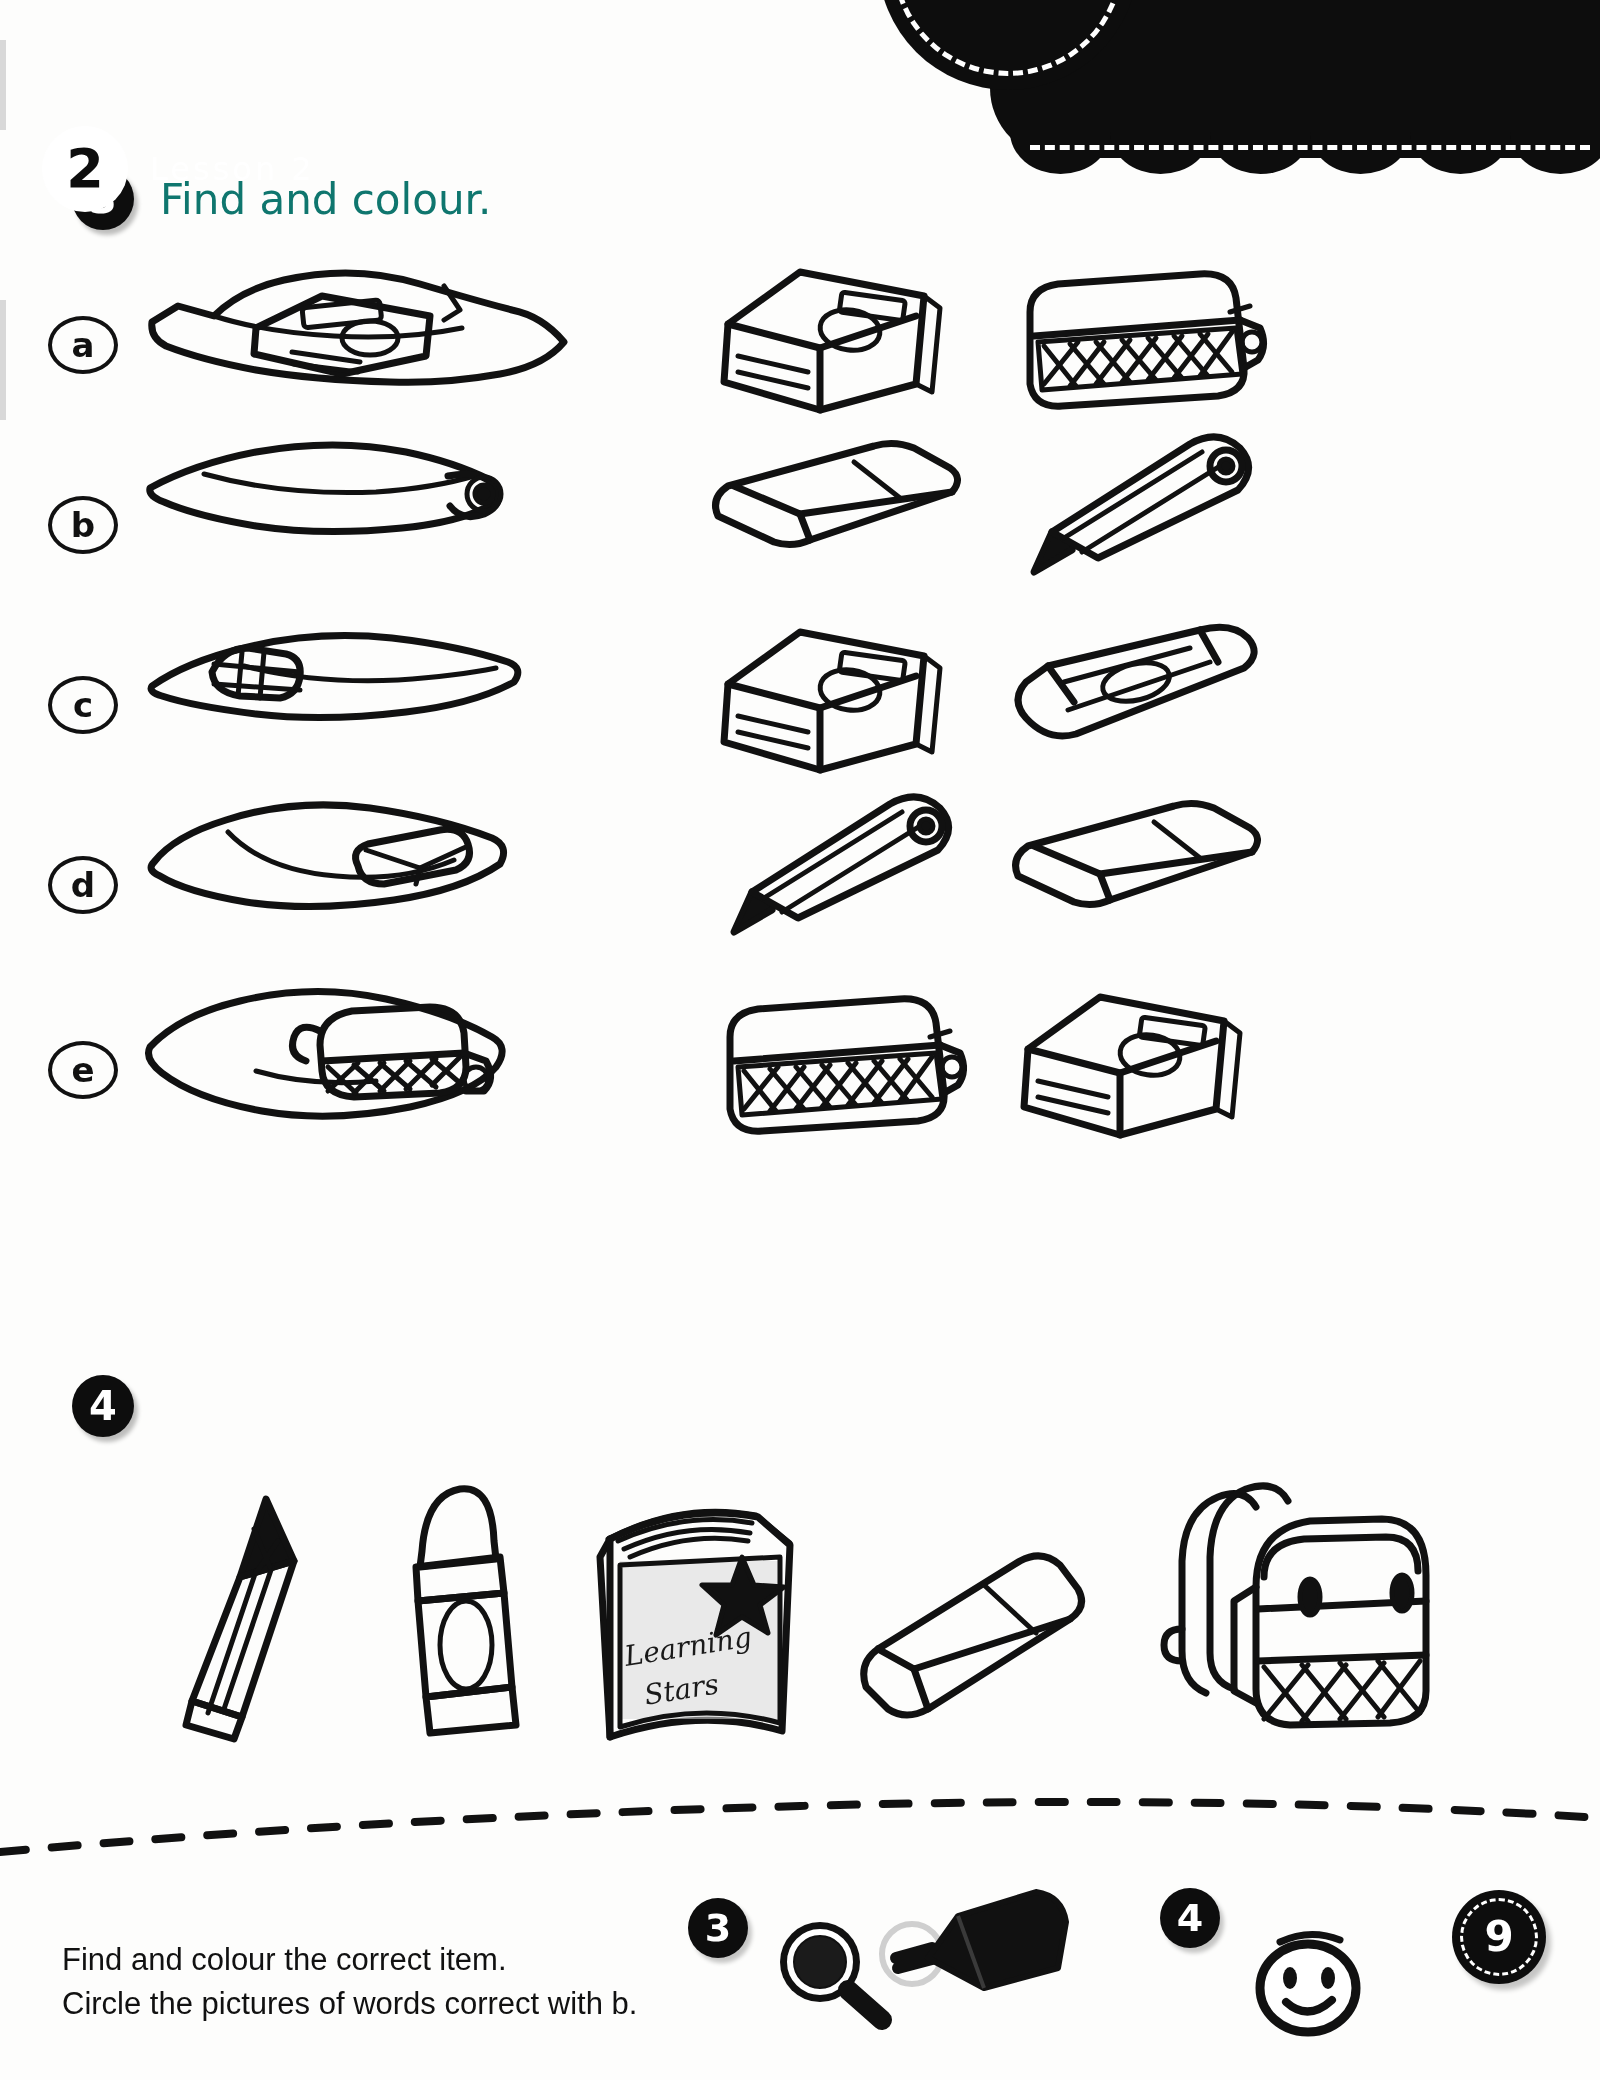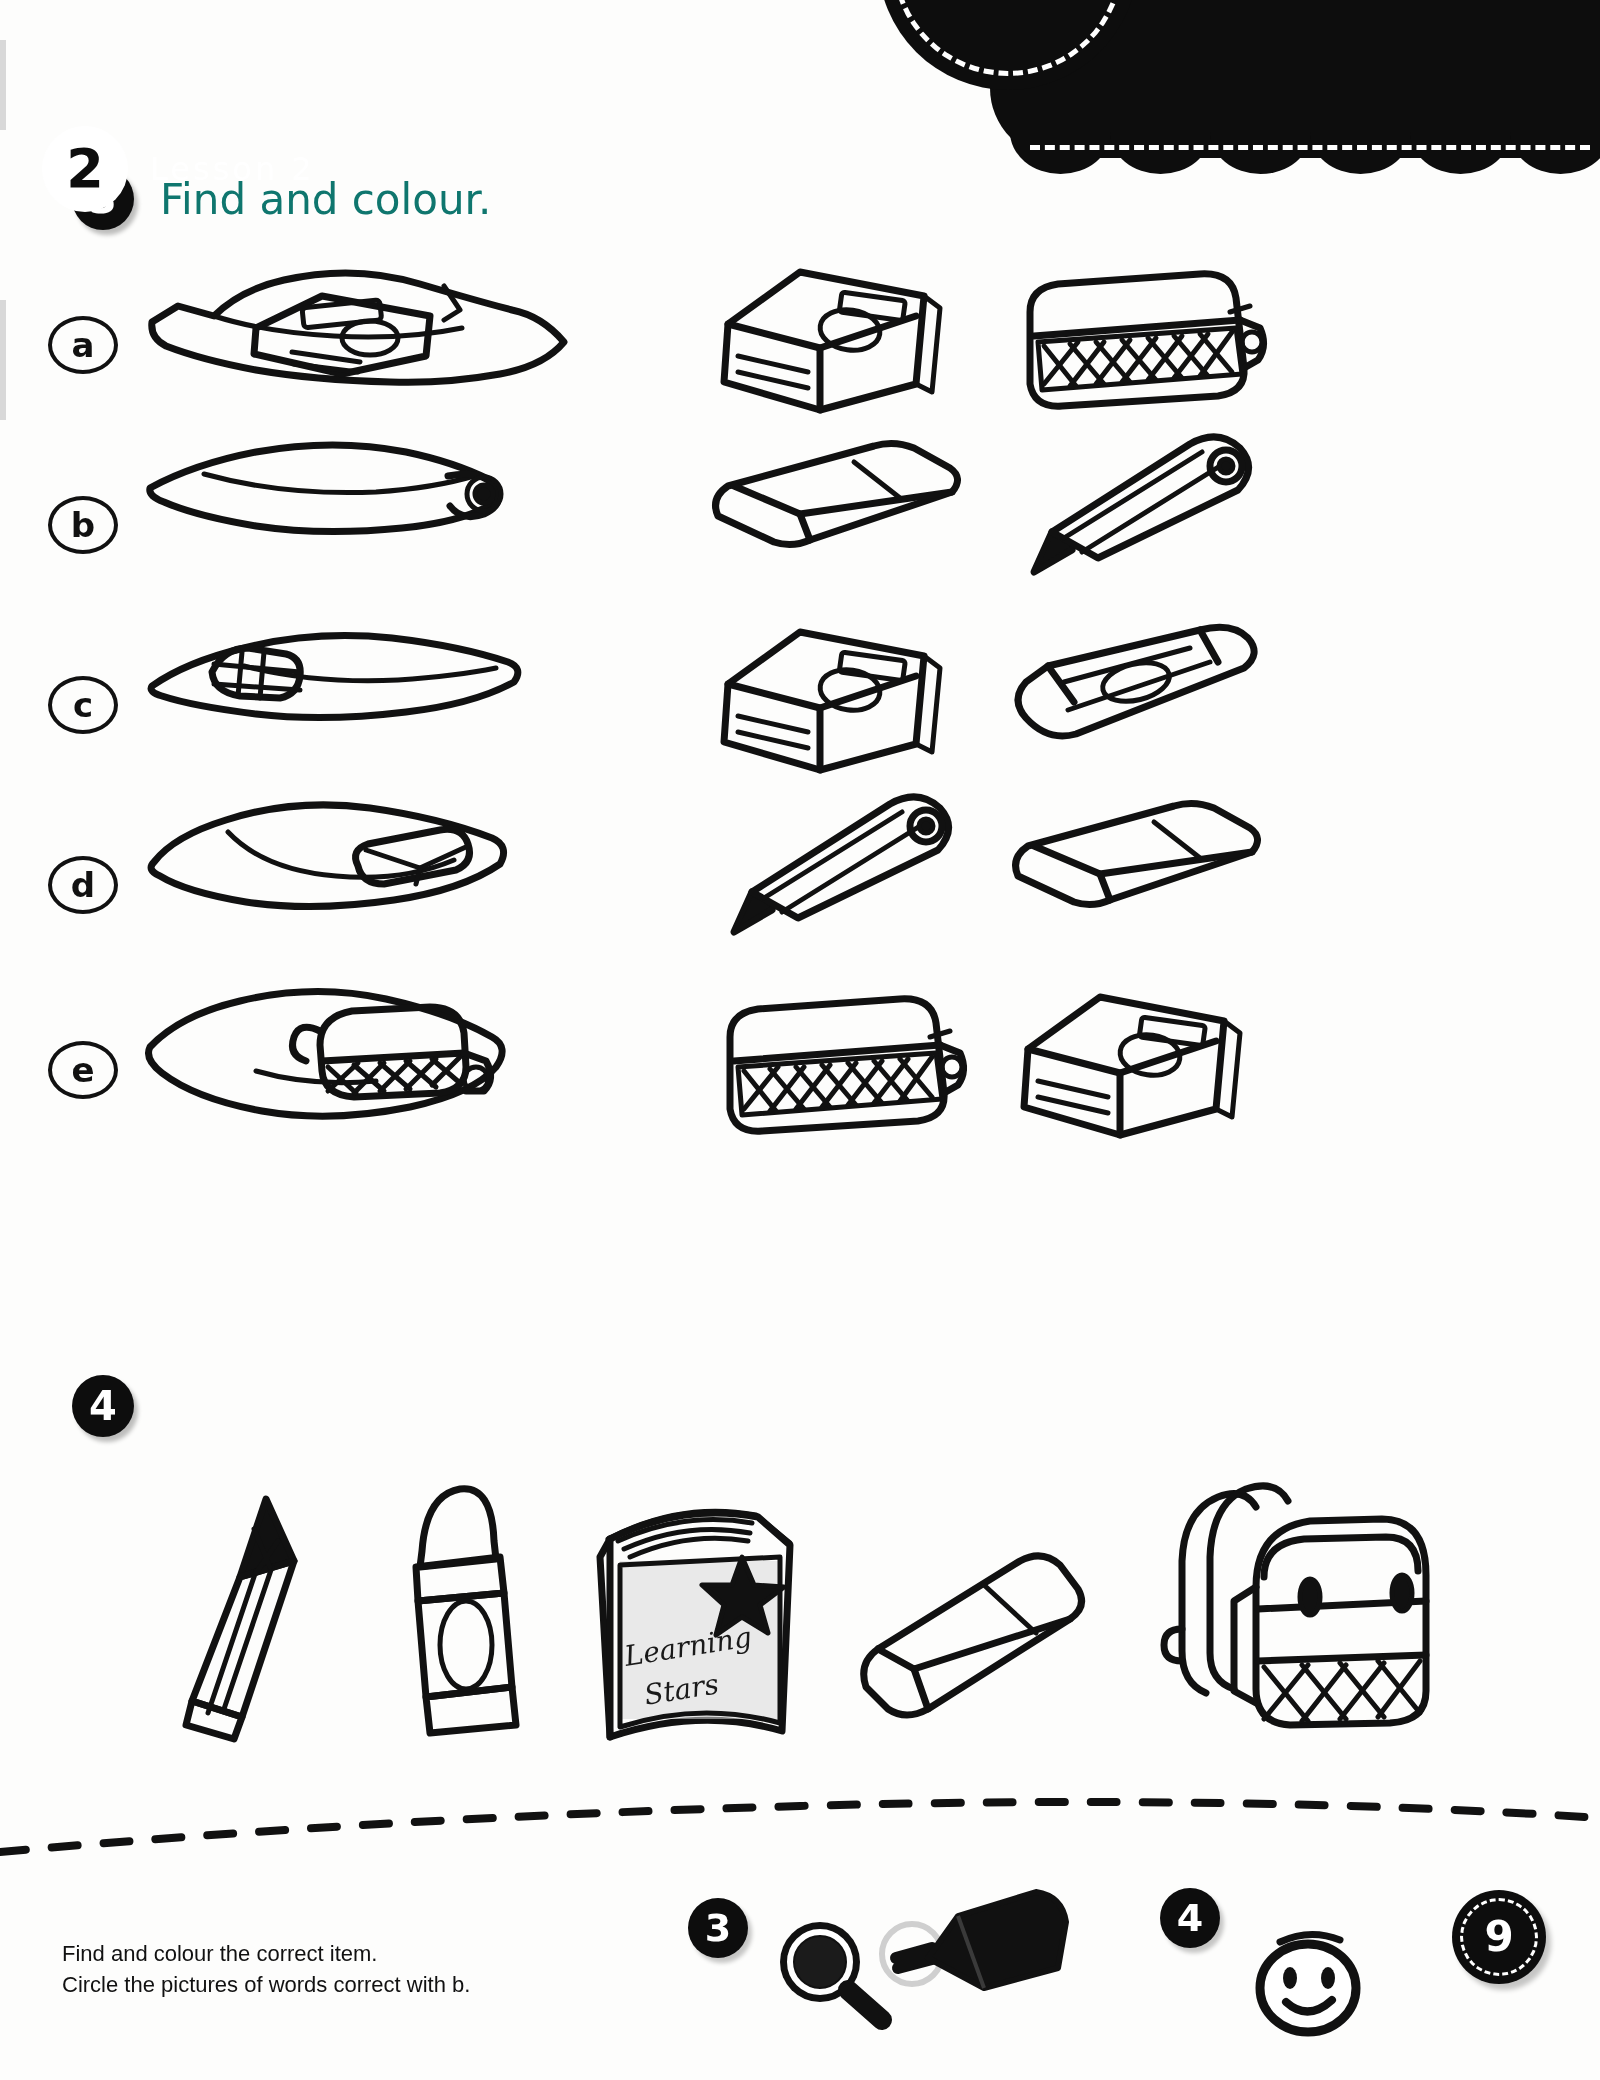--- a/index.html
+++ b/index.html
@@ -116,21 +116,21 @@
   .ex4-item{position:relative;}
 
   
   .footer-divider{
     position:absolute;left:0;top:1760px;width:1600px;height:120px;
     pointer-events:none;
   }
   .footer-text{
     position:absolute;left:62px;top:1938px;
     font-family:"Liberation Sans", sans-serif;
-    font-size:22px;
+    font-size:31px;
     line-height:1.42;
     color:#111;
   }
   .footer-icons{
     position:absolute;left:640px;top:1830px;
     width:940px;height:200px;
   }
   .fbadge{
     position:absolute;
     width:60px;height:60px;border-radius:50%;

